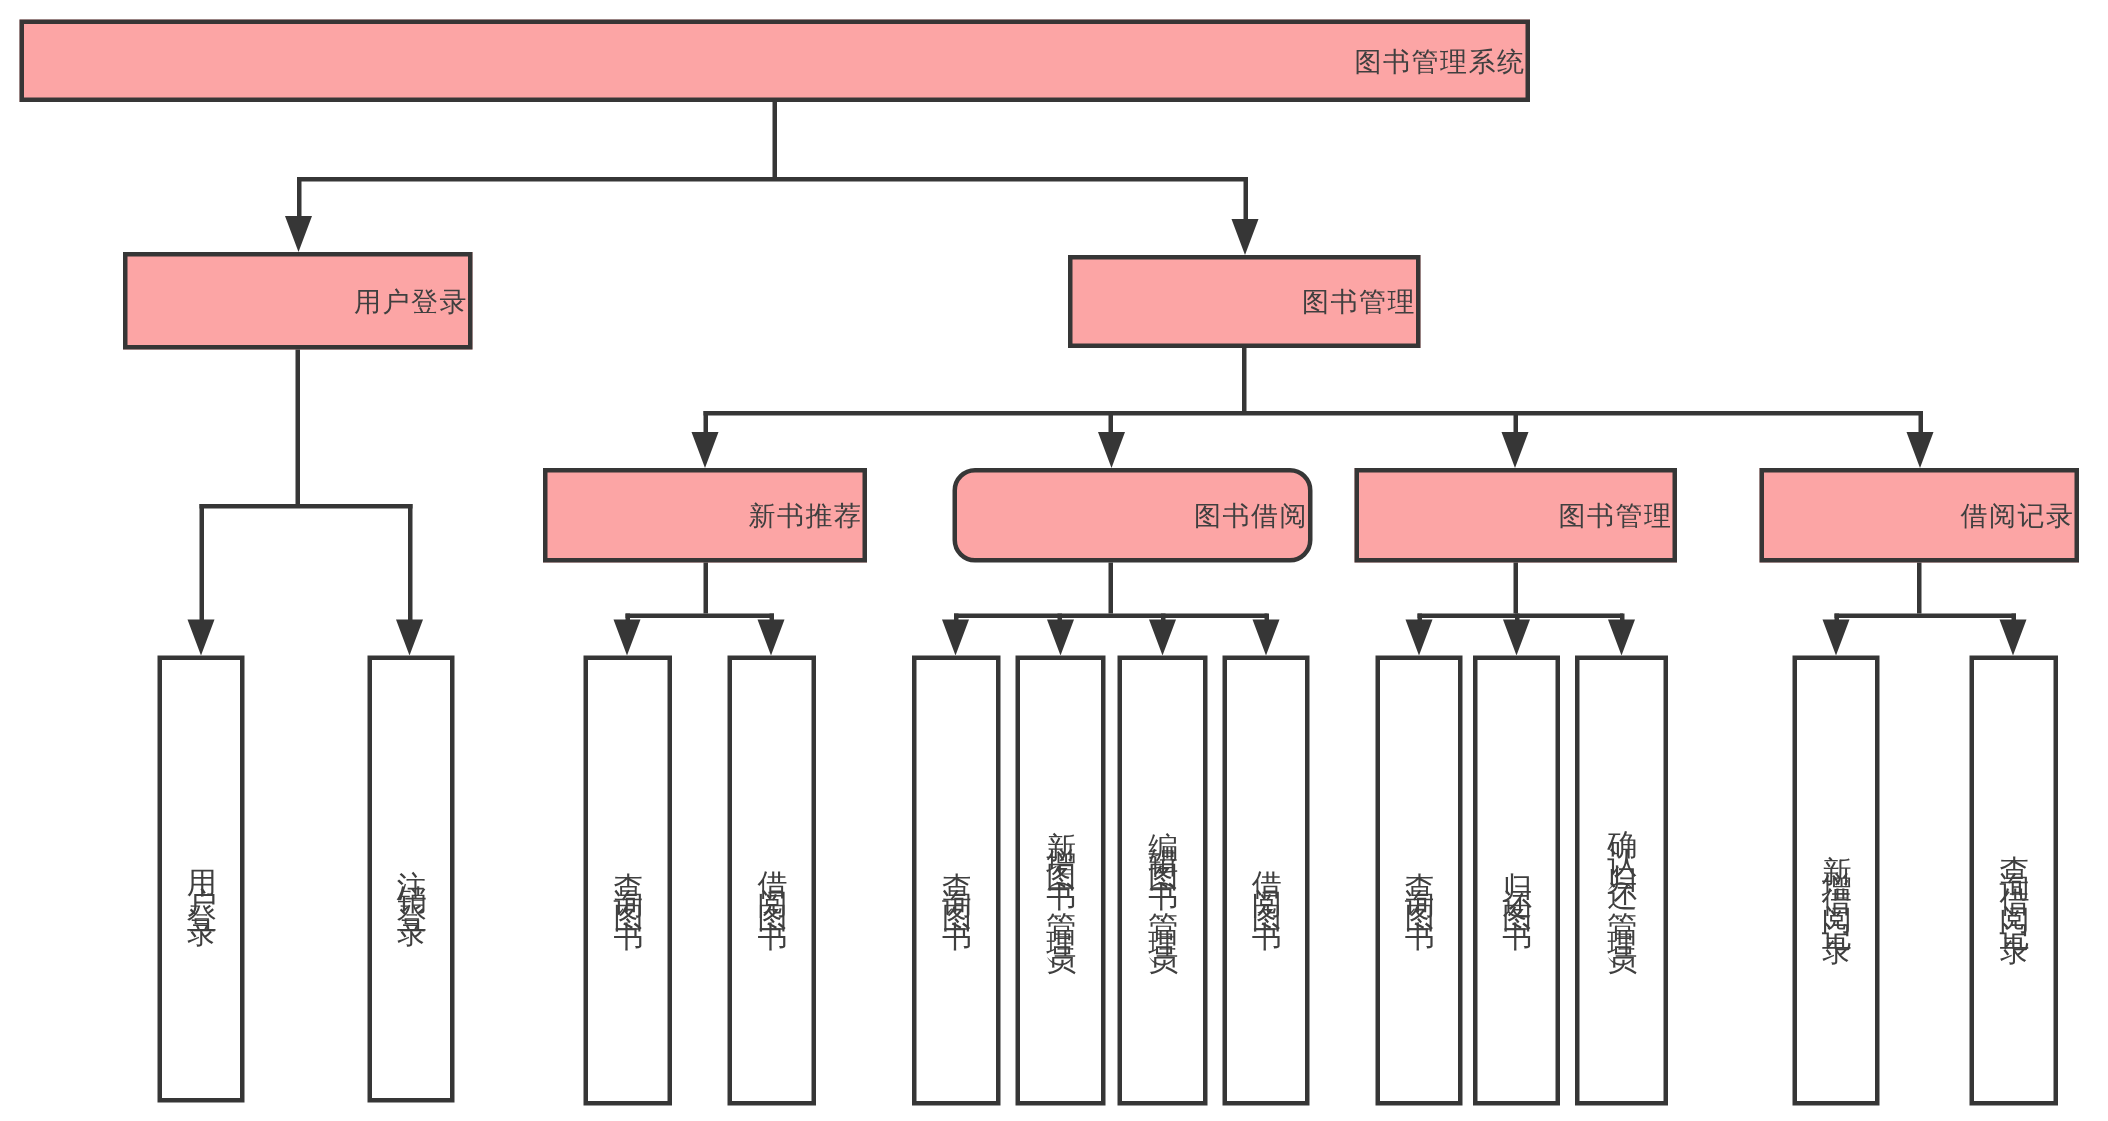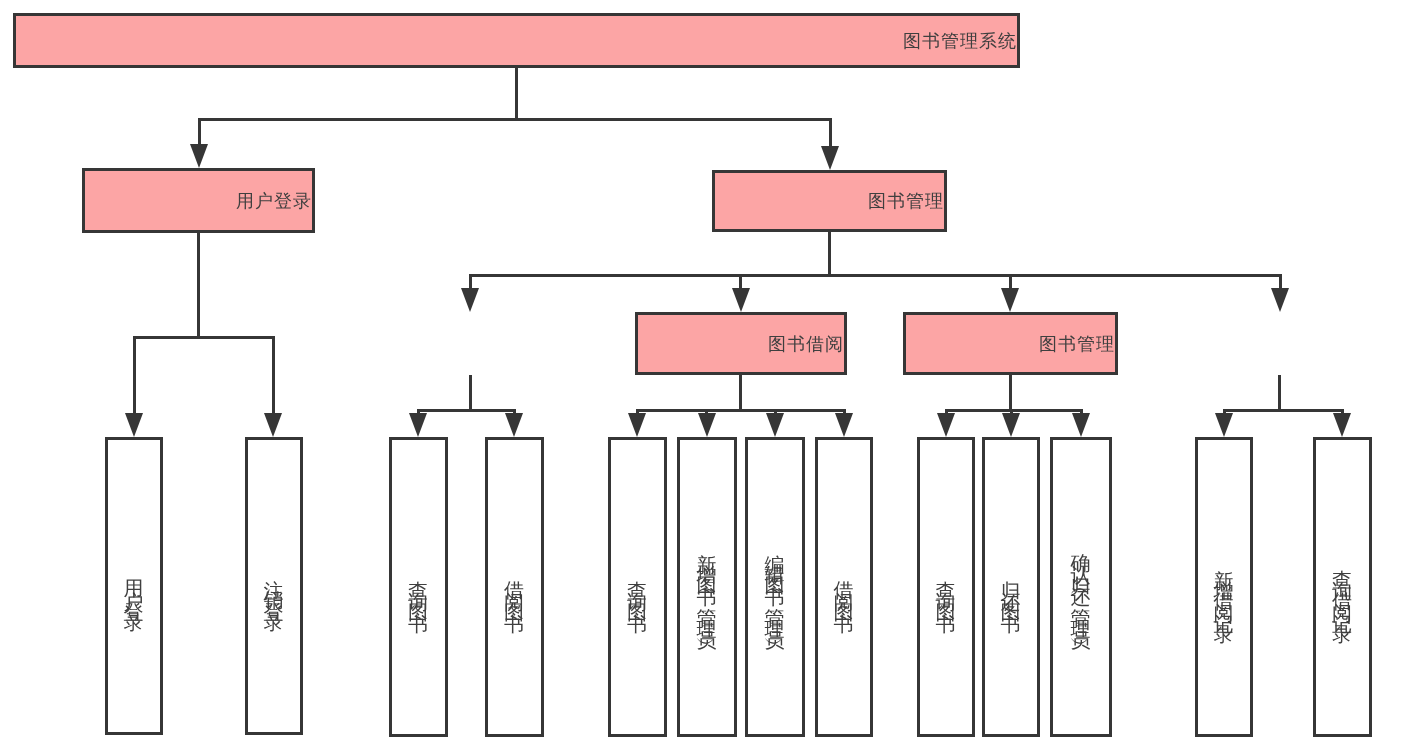--- a/index.html
+++ b/index.html
@@ -114,25 +114,31 @@
   <div class="hline" style="left:469px; top:274px; width:813px;"></div>
   <div class="vline" style="left:469px;  top:274px; height:18px;"></div>
   <div class="arrow" style="left:461px;  top:288px;"></div>
   <div class="vline" style="left:739px;  top:274px; height:18px;"></div>
   <div class="arrow" style="left:732px;  top:288px;"></div>
   <div class="vline" style="left:1009px; top:274px; height:18px;"></div>
   <div class="arrow" style="left:1001px; top:288px;"></div>
   <div class="vline" style="left:1279px; top:274px; height:18px;"></div>
   <div class="arrow" style="left:1271px; top:288px;"></div>
 
-  <div class="node" style="left:635px; top:312px; width:212px; height:63px;">
+  <div class="node" style="left:362px; top:312px; width:216px; height:63px;">
+    <span>新书推荐</span>
+  </div>
+  <div class="node" style="left:635px; top:312px; width:240px; height:63px;border-radius:15px;">
     <span>图书借阅</span>
   </div>
   <div class="node" style="left:903px; top:312px; width:215px; height:63px;">
     <span>图书管理</span>
+  </div>
+  <div class="node" style="left:1173px; top:312px; width:213px; height:63px;">
+    <span>借阅记录</span>
   </div>
 
   <div class="vline" style="left:469px; top:375px; height:34px;"></div>
   <div class="hline" style="left:417px; top:409px; width:99px;"></div>
   <div class="vline" style="left:417px; top:409px; height:8px;"></div>
   <div class="arrow" style="left:409px; top:413px;"></div>
   <div class="vline" style="left:513px; top:409px; height:8px;"></div>
   <div class="arrow" style="left:505px; top:413px;"></div>
 
   <div class="vline" style="left:739px; top:375px; height:34px;"></div>

